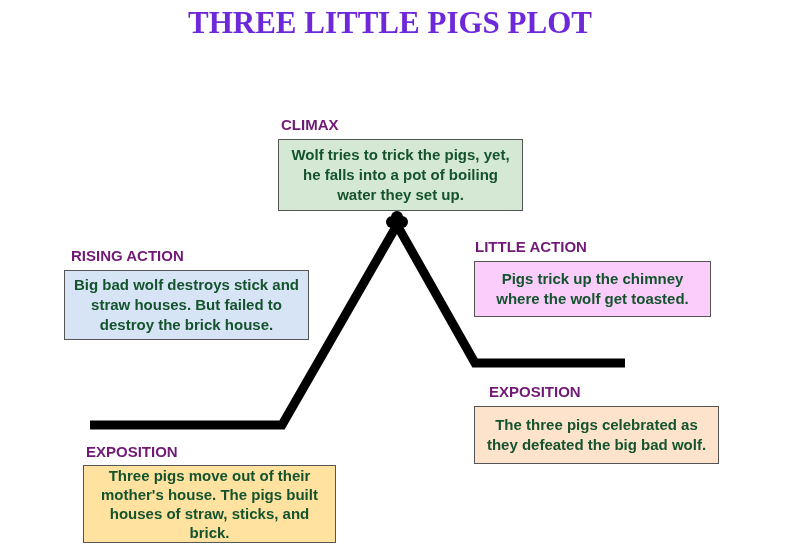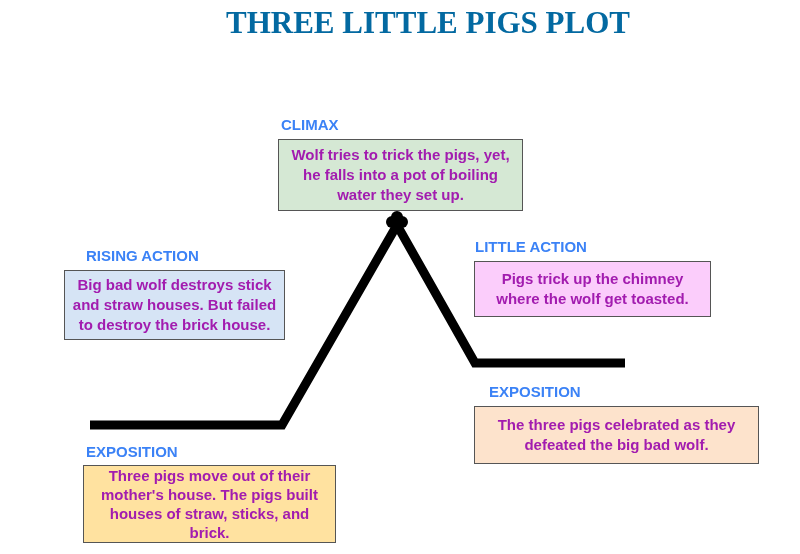--- a/index.html
+++ b/index.html
@@ -1,35 +1,35 @@
 <!DOCTYPE html>
 <html><head>
 <meta charset="utf-8">
 <style>
   html, body { margin: 0; padding: 0; background: #ffffff; }
   body { width: 800px; height: 554px; position: relative; overflow: hidden; }
   .title {
     position: absolute; left: 150px; top: 4px; width: 480px;
-    text-align: right;
+    text-align: center;
     font-family: "Liberation Serif", "DejaVu Serif", serif;
-    font-weight: bold; font-size: 31px; line-height: 38px; color: #0369a1;
+    font-weight: bold; font-size: 31px; line-height: 38px; color: #6d28d9;
   }
   .title span { display: block; }
   svg.plot { position: absolute; left: 0; top: 0; }
   .label {
     position: absolute;
     font-family: "Liberation Sans", "DejaVu Sans", sans-serif;
-    font-weight: bold; font-size: 15px; color: #3b82f6;
+    font-weight: bold; font-size: 15px; color: #701a75;
     white-space: nowrap;
   }
   .box {
     position: absolute; box-sizing: border-box;
     border: 1.5px solid #555;
     font-family: "Liberation Sans", "DejaVu Sans", sans-serif;
-    font-weight: bold; font-size: 15px; line-height: 20px; color: #a21caf;
+    font-weight: bold; font-size: 15px; line-height: 20px; color: #14532d;
     text-align: center;
     display: flex; align-items: center; justify-content: center;
     padding: 6px 4px;
   }
 </style>
 </head>
 <body>
 
 <div class="title">
   <span>THREE LITTLE PIGS PLOT</span>
@@ -43,31 +43,31 @@
     <circle cx="397" cy="217" r="6" fill="#000"></circle>
     <circle cx="397" cy="228" r="6" fill="#000"></circle>
   </g>
 </svg>
 
 <div class="label" style="left:281px; top:116px;">CLIMAX</div>
 <div class="box" style="left:278px; top:139px; width:245px; height:72px; background:#d5e8d4;">
   <span>Wolf tries to trick the pigs, yet, he falls into a pot of boiling water they set up.</span>
 </div>
 
-<div class="label" style="left:86px; top:247px;">RISING ACTION</div>
-<div class="box" style="left:64px; top:270px; width:221px; height:70px; background:#d6e4f5;">
+<div class="label" style="left:71px; top:247px;">RISING ACTION</div>
+<div class="box" style="left:64px; top:270px; width:245px; height:70px; background:#d6e4f5;">
   <span>Big bad wolf destroys stick and straw houses. But failed to destroy the brick house.</span>
 </div>
 
 <div class="label" style="left:475px; top:238px;">LITTLE ACTION</div>
 <div class="box" style="left:474px; top:261px; width:237px; height:56px; background:#fbcdfb;">
   <span>Pigs trick up the chimney where the wolf get toasted.</span>
 </div>
 
 <div class="label" style="left:489px; top:383px;">EXPOSITION</div>
-<div class="box" style="left:474px; top:406px; width:285px; height:58px; background:#fde3cc;">
+<div class="box" style="left:474px; top:406px; width:245px; height:58px; background:#fde3cc;">
   <span>The three pigs celebrated as they defeated the big bad wolf.</span>
 </div>
 
 <div class="label" style="left:86px; top:443px;text-align:right;">EXPOSITION</div>
 <div class="box" style="left:83px; top:465px; width:253px; height:78px; background:#ffe2a0; line-height:19px;">
   <span>Three pigs move out of their mother's house. The pigs built houses of straw, sticks, and brick.</span>
 </div>
 
 </body></html>

